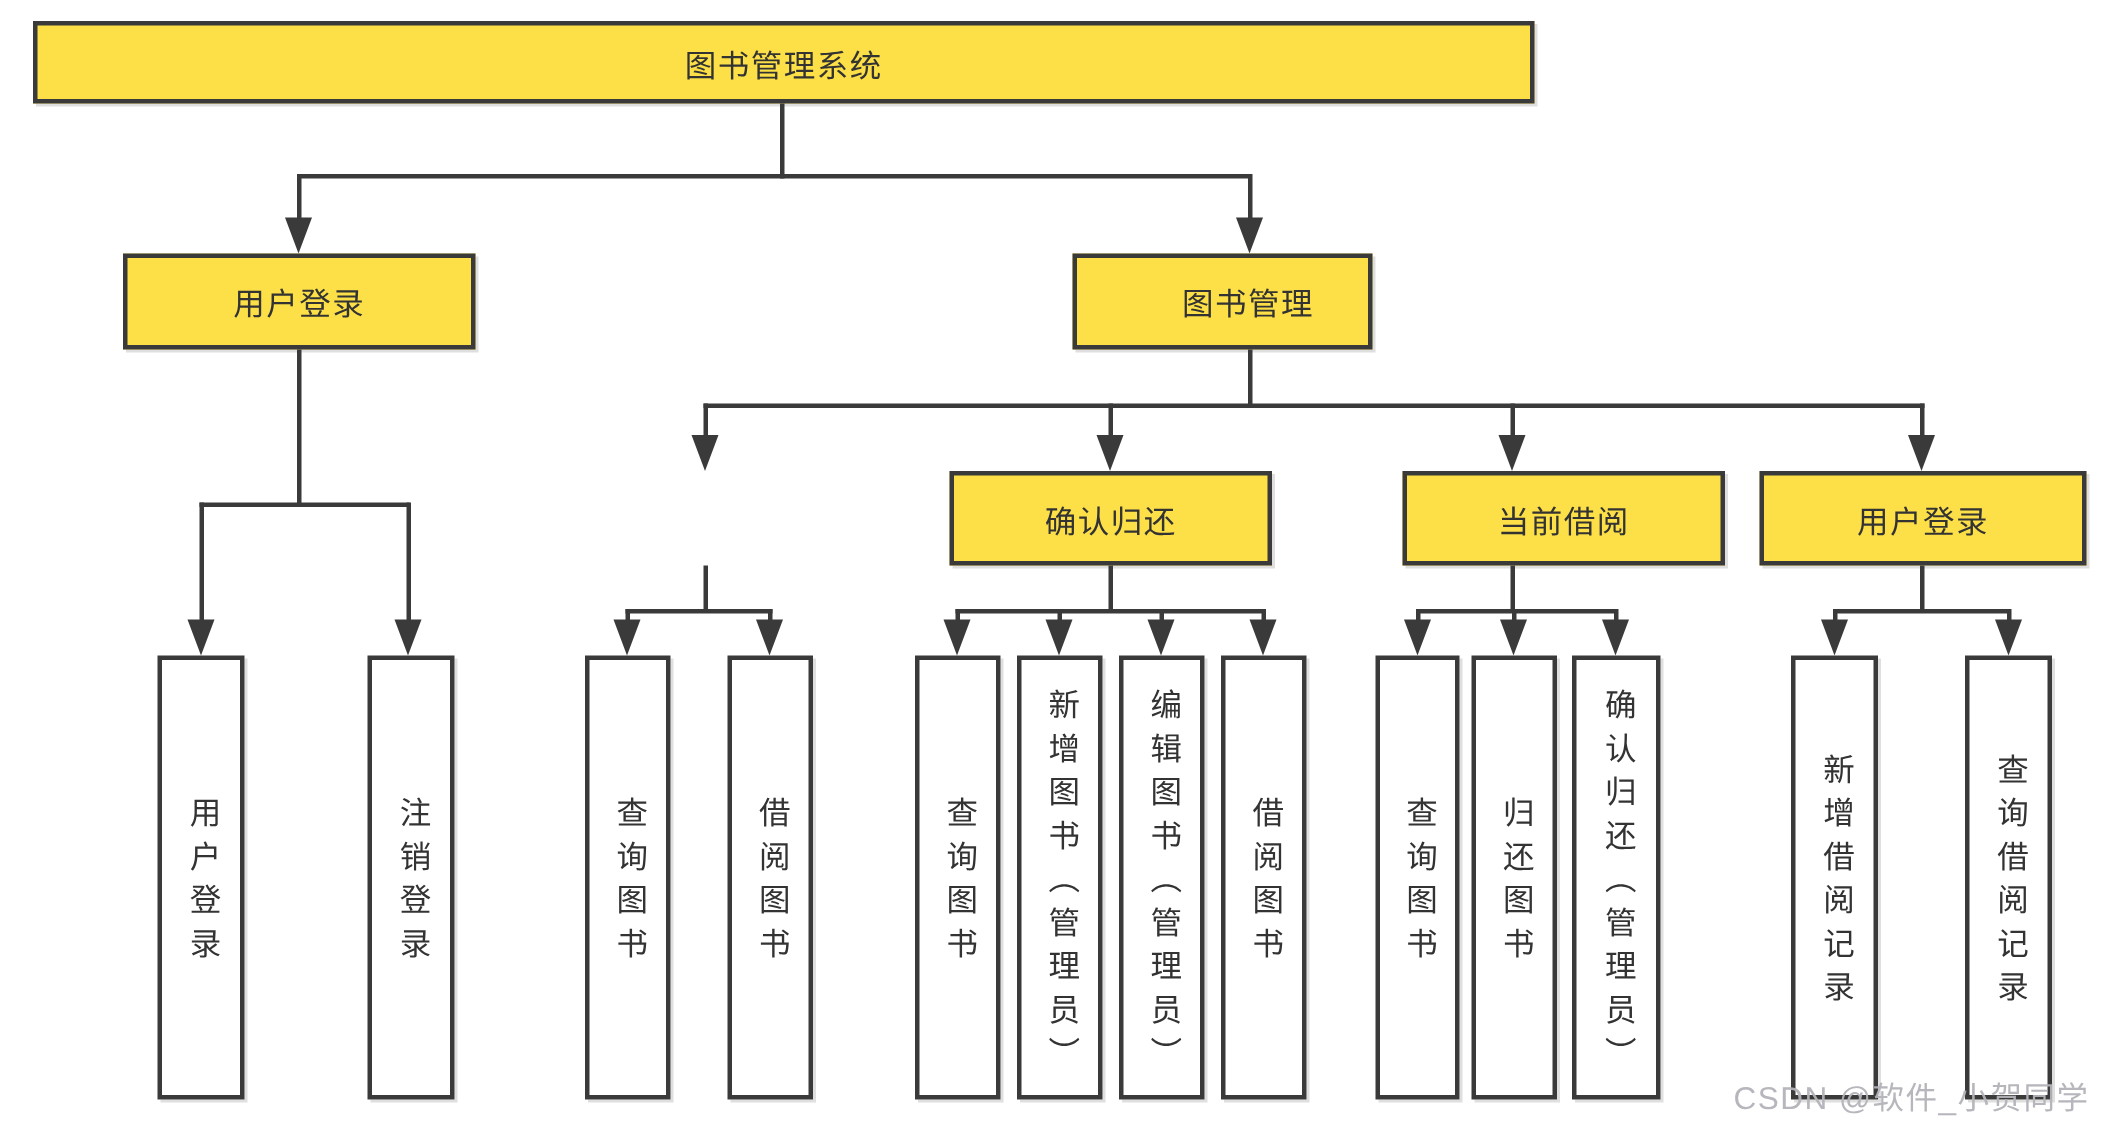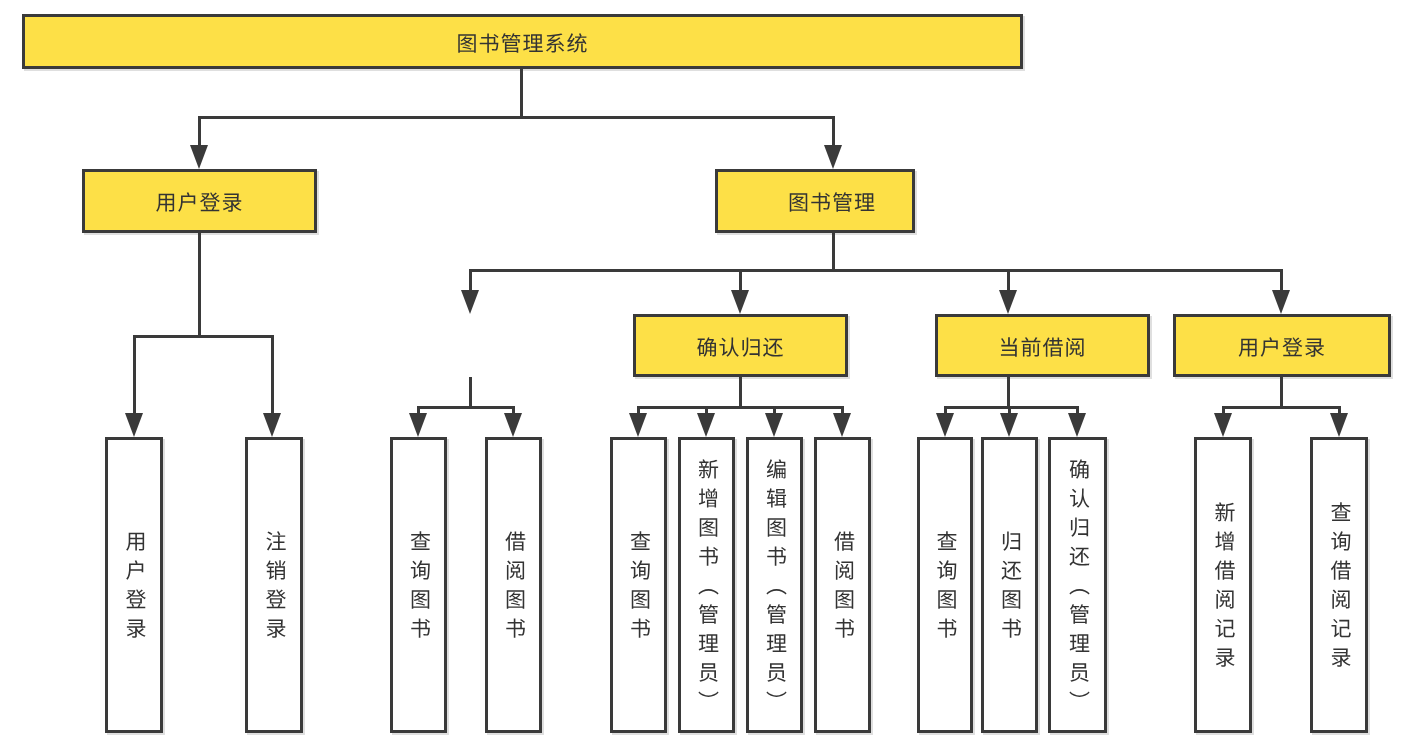--- a/index.html
+++ b/index.html
@@ -183,14 +183,15 @@
   <div class="vl" style="left:1076px;top:406px;height:9px;"></div>
   <div class="tri" style="left:1068px;top:413px;"></div>
 
   <div class="vl" style="left:1280px;top:377px;height:31px;"></div>
   <div class="hl" style="left:1222px;top:406px;width:118px;"></div>
   <div class="vl" style="left:1222px;top:406px;height:9px;"></div>
   <div class="tri" style="left:1214px;top:413px;"></div>
   <div class="vl" style="left:1338px;top:406px;height:9px;"></div>
   <div class="tri" style="left:1330px;top:413px;"></div>
 
+  <div class="watermark">CSDN @软件_小贺同学</div>
 
 </div>
 
 </body></html>

